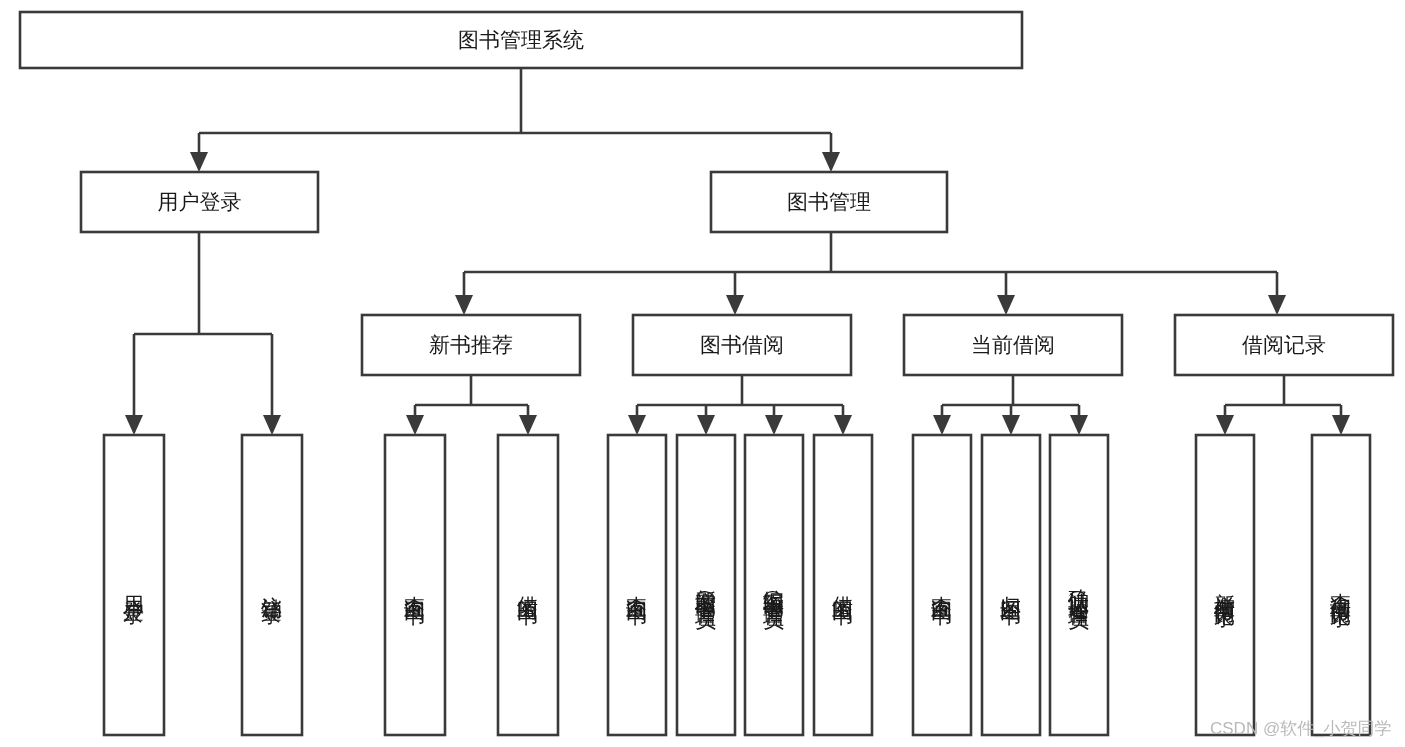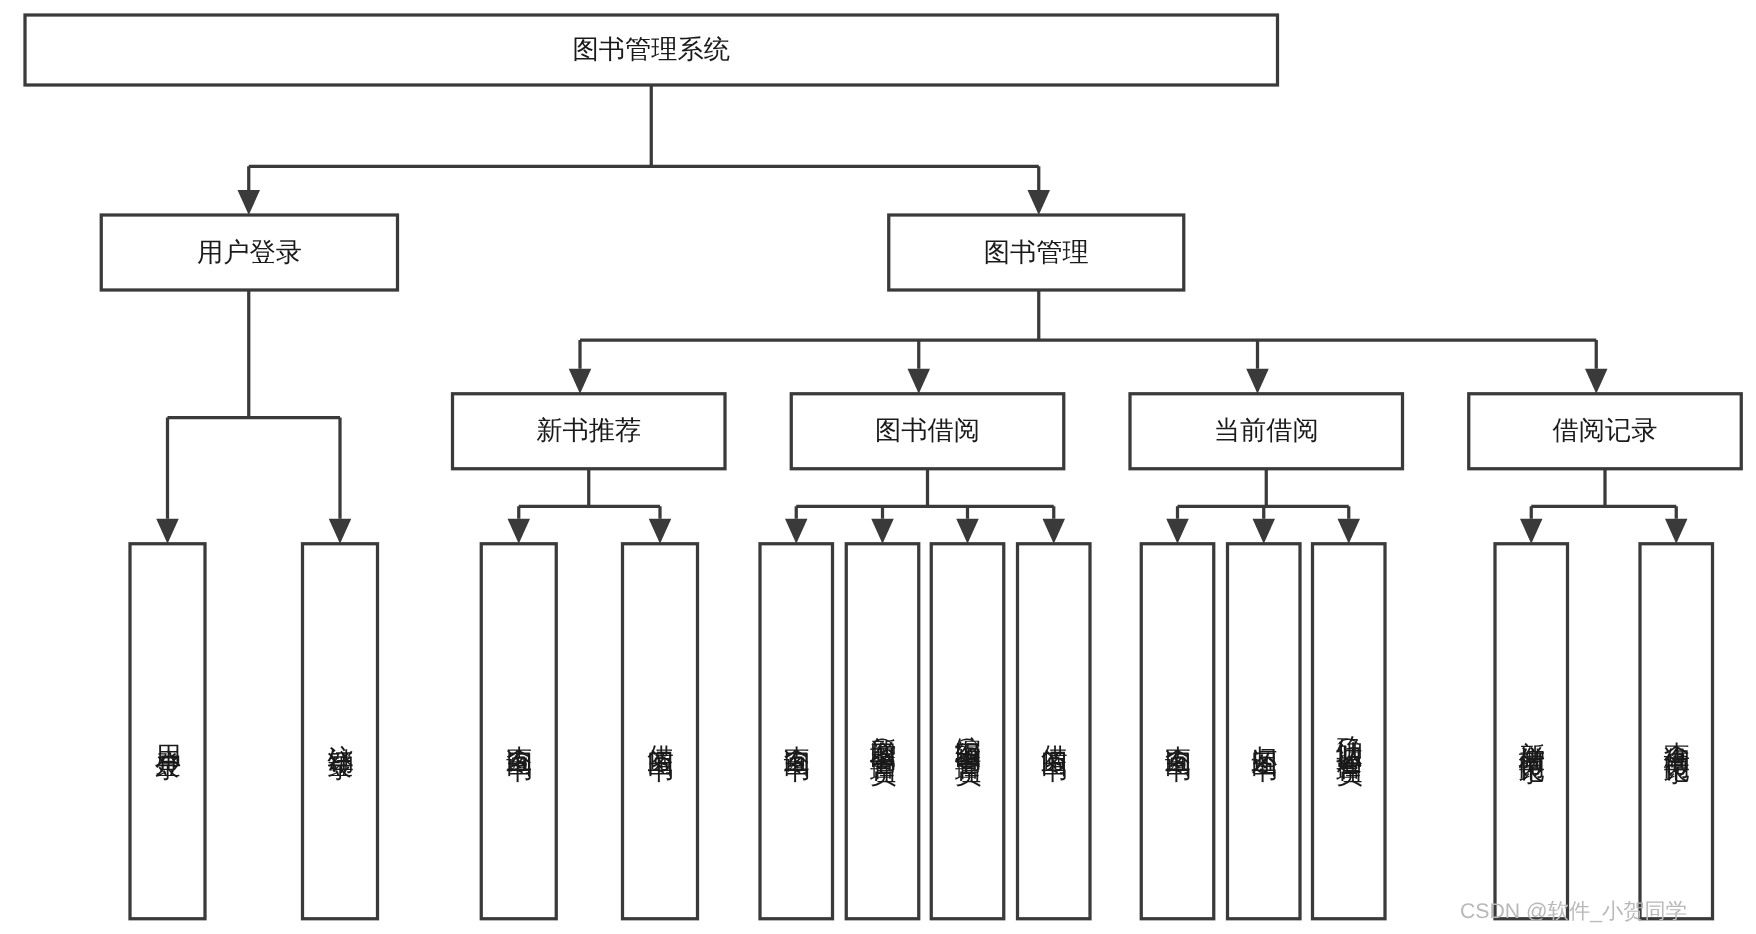--- a/index.html
+++ b/index.html
@@ -243,15 +243,15 @@
   </div>
 
   <div style="position:absolute;left:1196px;top:435px;width:58px;height:300px;">
     <div class="node-label-v">新增借阅记录</div>
   </div>
   <div style="position:absolute;left:1312px;top:435px;width:58px;height:300px;">
     <div class="node-label-v">查询借阅记录</div>
   </div>
 
   
-  <div class="watermark" style="left:1168px;top:717px;">CSDN @软件_小贺同学</div>
+  <div class="watermark" style="left:1210px;top:717px;">CSDN @软件_小贺同学</div>
 
 </div>
 
 </body></html>

